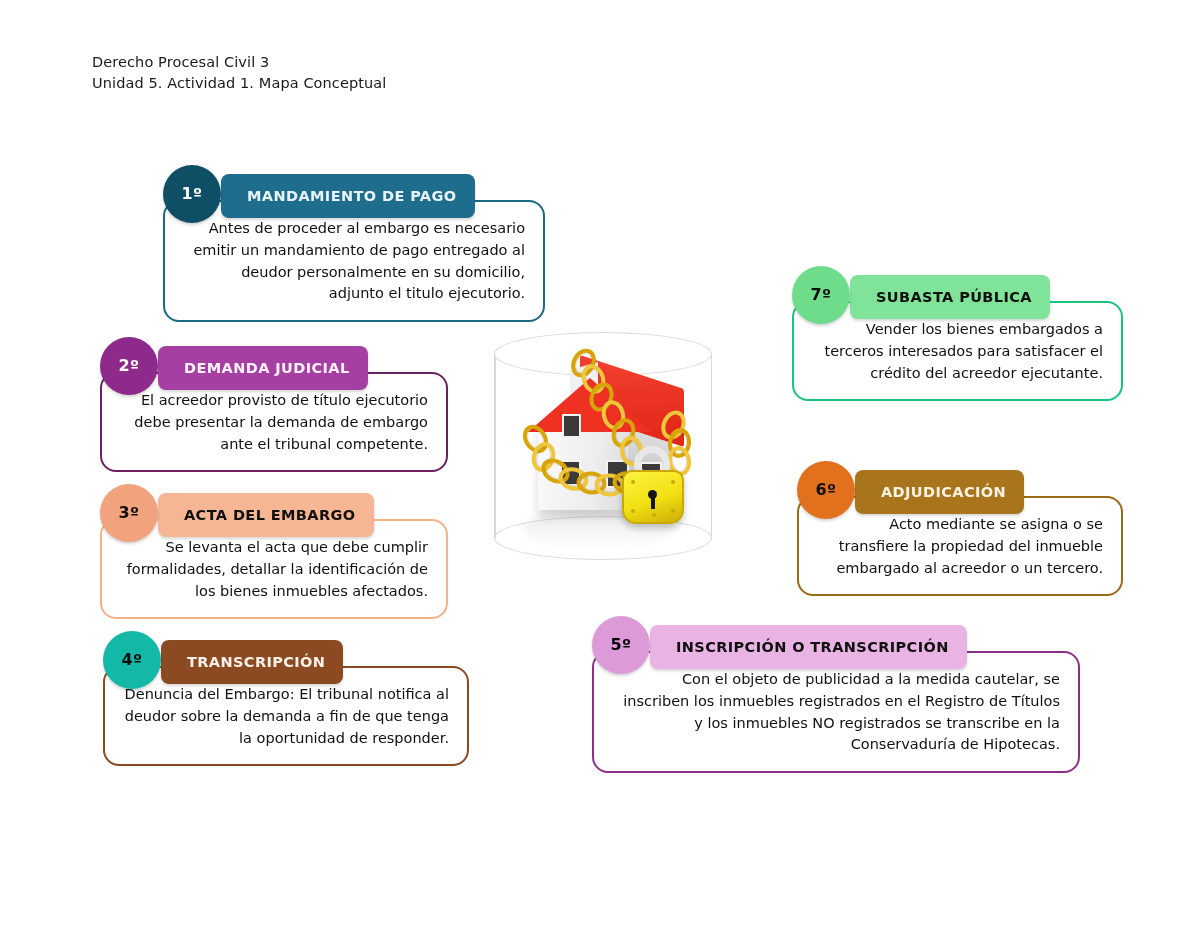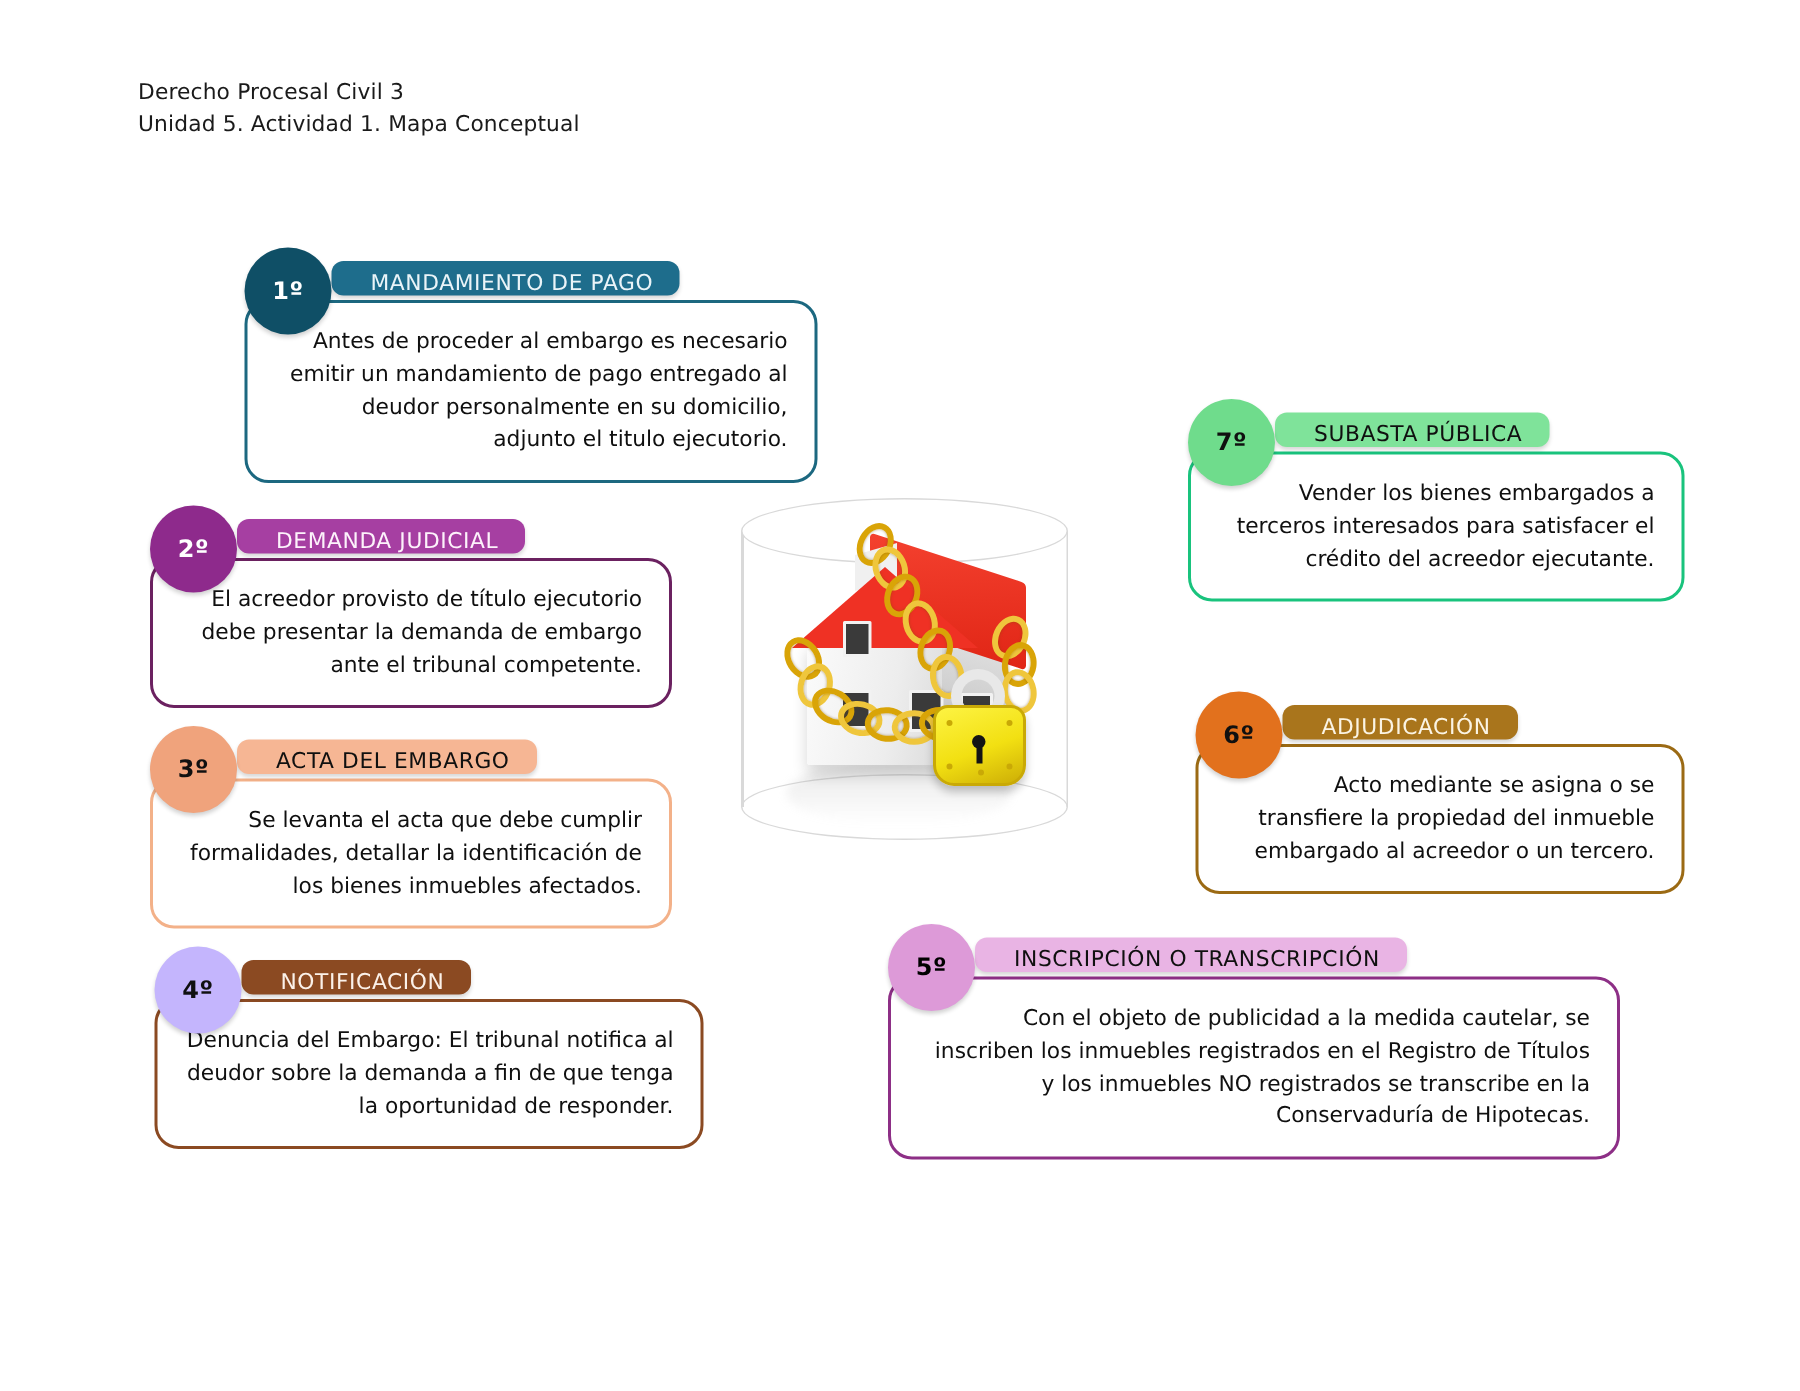--- a/index.html
+++ b/index.html
@@ -65,27 +65,27 @@
   }
   .step-badge span {
     font-size: 16px;
     font-weight: bold;
     letter-spacing: 0.5px;
     line-height: 1;
   }
   .step-title {
     position: absolute;
     top: 9px;
-    height: 23px;
+    height: 44px;
     display: flex;
-    align-items: flex-end;
+    align-items: center;
     padding: 0 18px 0 26px;
     border-radius: 8px;
     font-size: 14.5px;
-    font-weight: normal;
+    font-weight: bold;
     letter-spacing: 0.4px;
     white-space: nowrap;
     z-index: 3;
     box-shadow: 0 2px 3px rgba(0,0,0,0.16);
   }
   .step-body {
     position: relative;
     margin-top: -9px;
     border-width: 2.5px;
     border-style: solid;
@@ -332,25 +332,25 @@
         <span>ACTA DEL EMBARGO</span>
       </div>
     </div>
     <div class="step-body" style="border-color:#f3b189; width:348px;">
       <span>Se levanta el acta que debe cumplir formalidades, detallar la identificación de los bienes inmuebles afectados.</span>
     </div>
   </div>
 
   <div class="step" style="left:103px; top:631px; width:366px;">
     <div class="step-head">
-      <div class="step-badge" style="background:#c4b5fd;">
+      <div class="step-badge" style="background:#14b8a6;">
         <span style="color:#101010;">4º</span>
       </div>
       <div class="step-title" style="left:58px; background:#8b4a22; color:#fbf1e9;">
-        <span>NOTIFICACIÓN</span>
+        <span>TRANSCRIPCIÓN</span>
       </div>
     </div>
     <div class="step-body" style="border-color:#8b4a22; width:366px;">
       <span>Denuncia del Embargo: El tribunal notifica al deudor sobre la demanda a fin de que tenga la oportunidad de responder.</span>
     </div>
   </div>
 
   <div class="step" style="left:592px; top:616px; width:448px;">
     <div class="step-head">
       <div class="step-badge" style="background:#dd9ad8;">

